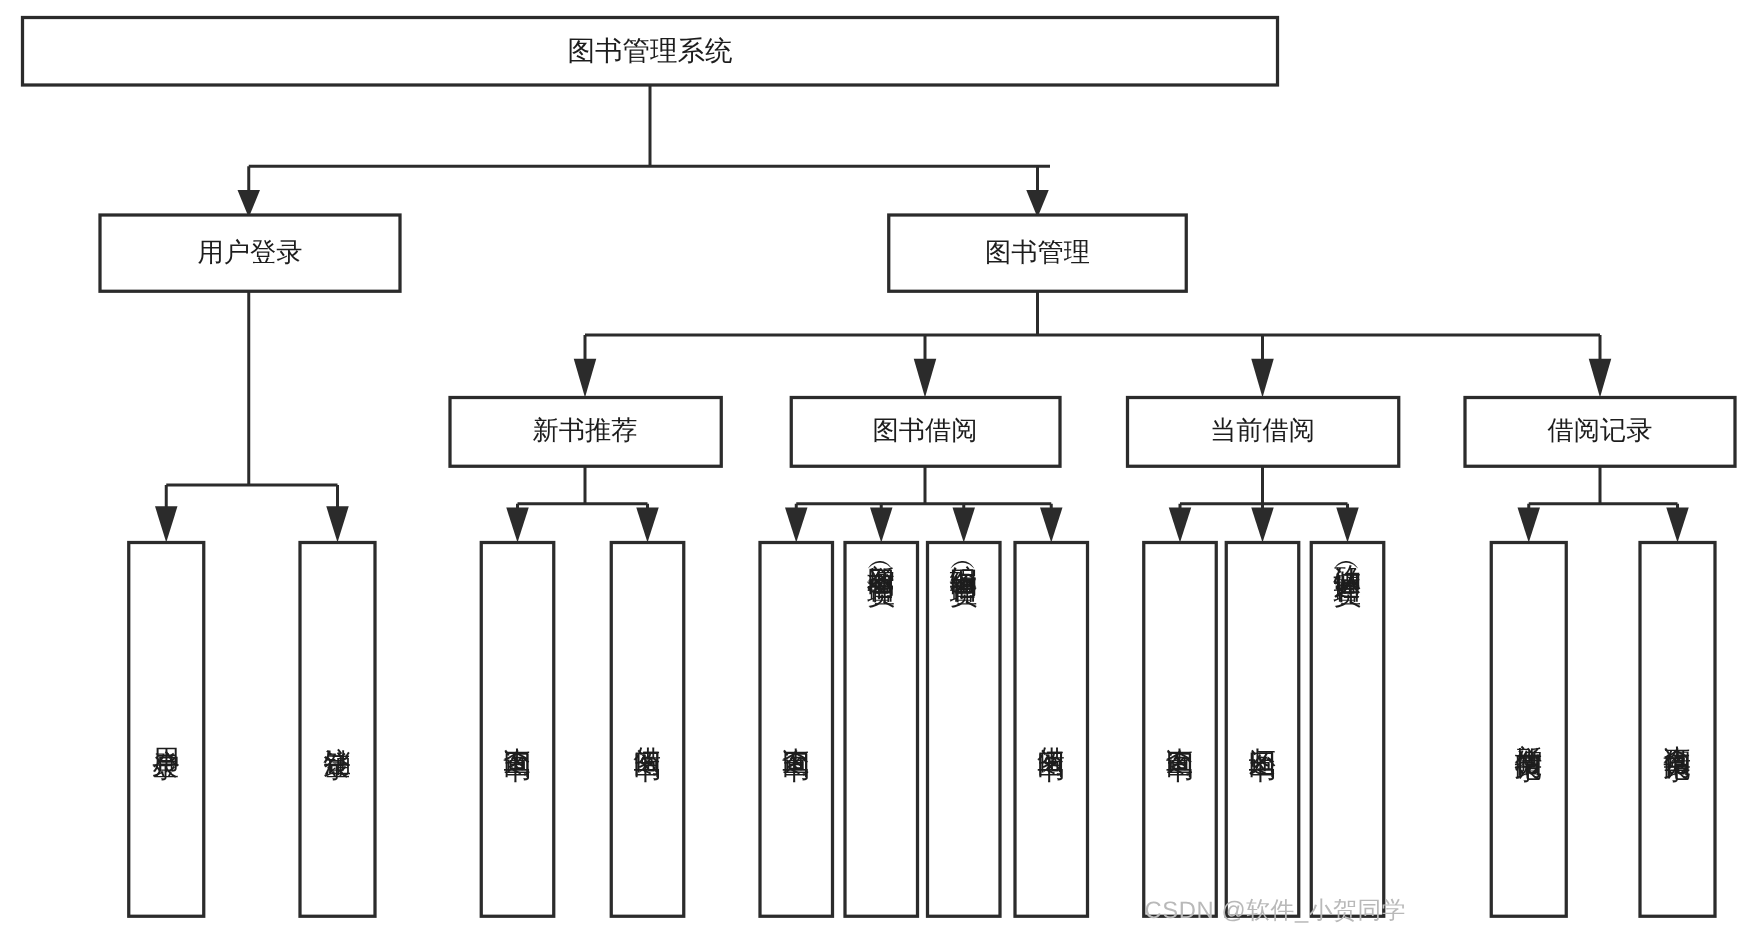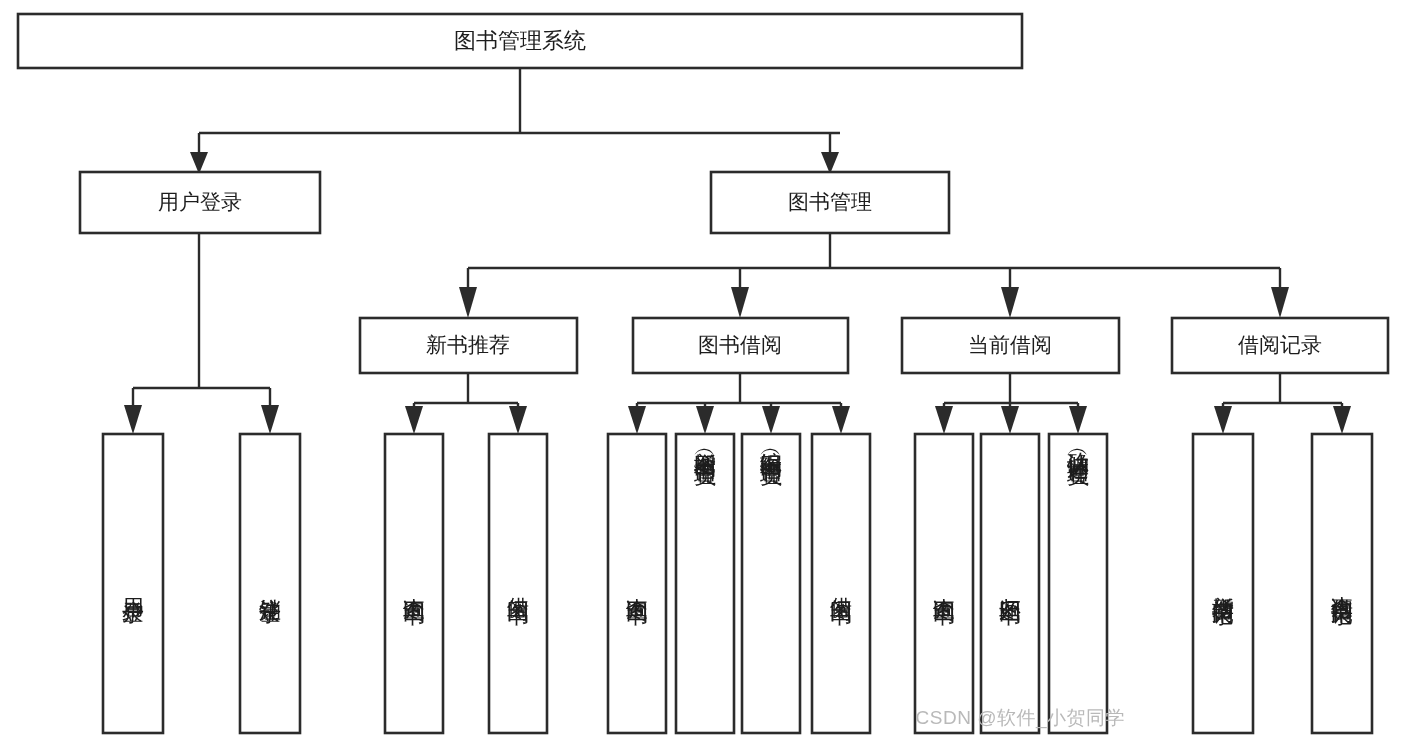--- a/index.html
+++ b/index.html
@@ -67,21 +67,21 @@
     font-size: 22px;
     line-height: 1.08;
     color: #1d1d1d;
     letter-spacing: 2px;
     white-space: nowrap;
     text-align: center;
   }
   .watermark {
     position: absolute;
     right: 8px;
-    bottom: 16px;
+    bottom: 6px;
     font-family: "Liberation Sans", "DejaVu Sans", sans-serif;
     font-size: 19px;
     color: #b9b9b9;
     white-space: nowrap;
     letter-spacing: 0.5px;
   }
 </style>
 </head>
 <body>
 

